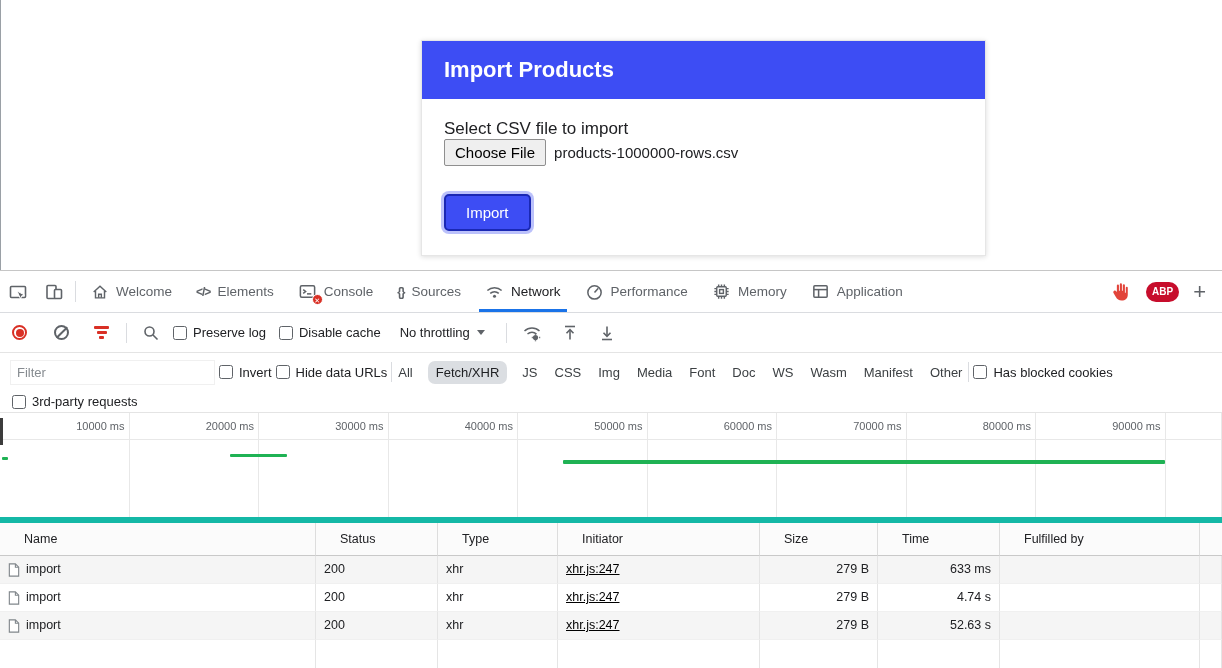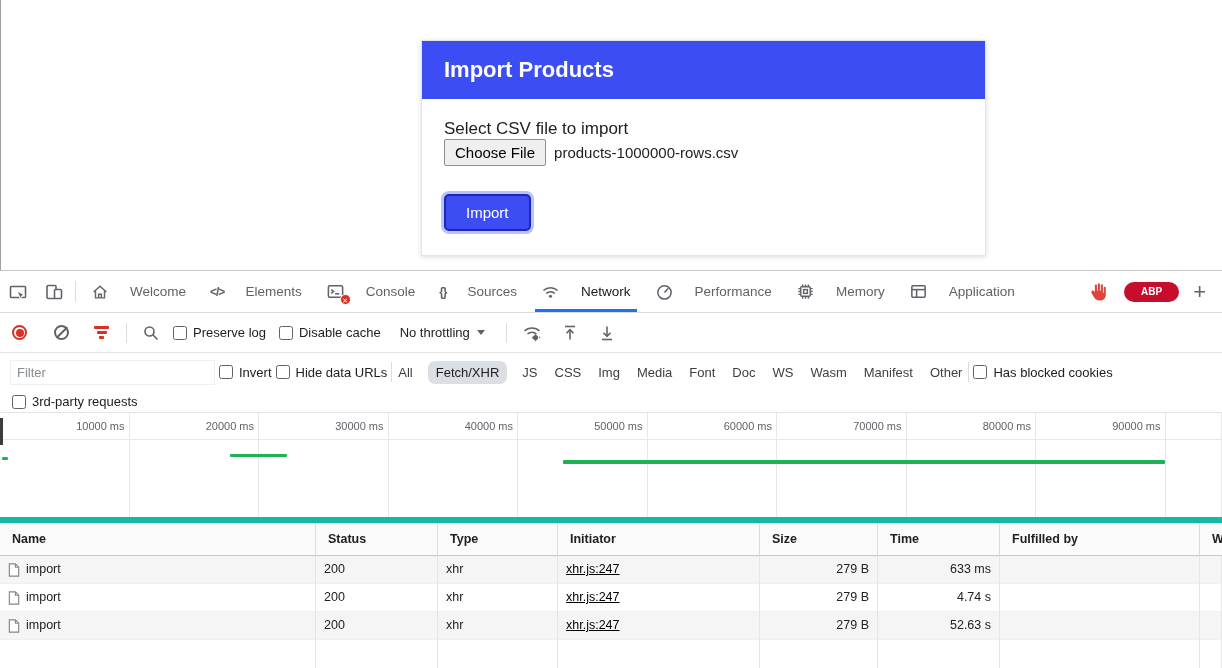--- a/index.html
+++ b/index.html
@@ -24,31 +24,31 @@
     box-shadow:0 0 0 3px rgba(61,77,244,.35); }
 
   
   .devtools { position:absolute; left:0; top:270px; width:1222px; height:398px;
     border-top:1px solid #c6c6c6; background:#fff; font-size:13px; }
 
   
   .tabbar { height:42px; display:flex; align-items:stretch; border-bottom:1px solid #dadce0; overflow:hidden; }
   .tbicon { width:36px; display:flex; align-items:center; justify-content:center; color:#5f6368; cursor:pointer; }
   .vsep { width:1px; background:#dadce0; margin:10px 3px; }
-  .tab { display:flex; align-items:center; gap:21px; padding:0 12px; color:#5f6368;
+  .tab { display:flex; align-items:center; gap:7px; padding:0 12px; color:#5f6368;
     font-size:13.5px; position:relative; white-space:nowrap; cursor:pointer; }
   .tab.active { color:#202124; }
   .tab.active::after { content:""; position:absolute; left:6px; right:6px; bottom:0; height:3px; background:#1a73e8; }
   .ticon { display:inline-flex; position:relative; color:#5f6368; }
   .glyph { font-weight:bold; font-size:12px; letter-spacing:-1px; color:#5f6368; }
   .errbadge { position:absolute; right:-6px; bottom:-4px; width:11px; height:11px; background:#d93025;
     border-radius:50%; color:#fff; font-size:7px; line-height:11px; text-align:center; border:1px solid #fff; }
   .errbadge::after { content:"✕"; }
   .tab-right { margin-left:auto; display:flex; align-items:center; gap:14px; padding:0 16px; }
-  .abp { background:#c70d2c; color:#fff; font-weight:bold; font-size:10px; padding:5px 17px;
+  .abp { background:#c70d2c; color:#fff; font-weight:bold; font-size:10px; padding:5px 6px;
     border-radius:10px; line-height:1; cursor:pointer; }
   .plus { font-size:22px; color:#5f6368; font-weight:normal; cursor:pointer; }
 
   
   .toolbar { height:40px; display:flex; align-items:center; gap:13px; padding:0 12px;
     border-bottom:1px solid #e4e4e4; }
   .rec { width:15px; height:15px; border-radius:50%; border:2px solid #d93025; position:relative; cursor:pointer; }
   .rec::after { content:""; position:absolute; inset:1.5px; background:#d93025; border-radius:50%; }
   .clear { width:15px; height:15px; border-radius:50%; border:2px solid #5f6368; position:relative; cursor:pointer; }
   .clear::after { content:""; position:absolute; left:50%; top:-2px; bottom:-2px; width:2px;
@@ -85,21 +85,21 @@
   .tl-handle { position:absolute; left:0; top:5px; width:3px; height:27px; background:#3c3c3c; }
   .gbar { position:absolute; background:#1fb254; border-radius:1px; }
   .g1 { left:2px; top:44px; width:6px; height:3px; }
   .g2 { left:230px; top:41px; width:57px; height:3px; }
   .g3 { left:563px; top:47px; width:602px; height:4px; }
 
   
   .nettable { height:146px; }
   .nt-grid { display:grid; grid-template-columns:316px 122px 120px 202px 118px 122px 200px minmax(0,1fr); }
   .nt-h .cell { height:33px; line-height:32px; background:#fbfbfb; border-bottom:1px solid #c9c9c9;
-    border-right:1px solid #ddd; padding:0 12px; font-size:12.5px; white-space:nowrap; overflow:hidden; cursor:pointer;font-weight:bold; }
+    border-right:1px solid #ddd; padding:0 24px; font-size:12.5px; white-space:nowrap; overflow:hidden; cursor:pointer; }
   .nt-row .cell { height:28px; line-height:27px; border-right:1px solid #e5e5e5; border-bottom:1px solid #f0f0f0;
     padding:0 8px; font-size:12.5px; white-space:nowrap; overflow:hidden; }
   .nt-row.odd .cell { background:#f5f5f5; }
   .nt-fill .cell { height:29px; border-right:1px solid #e5e5e5; }
   .cell.num { text-align:right; }
   .namecell { display:flex; align-items:center; gap:6px; }
   .link { color:#000000; text-decoration:underline; cursor:pointer; }
   svg { display:block; }
 </style>
 </head>

